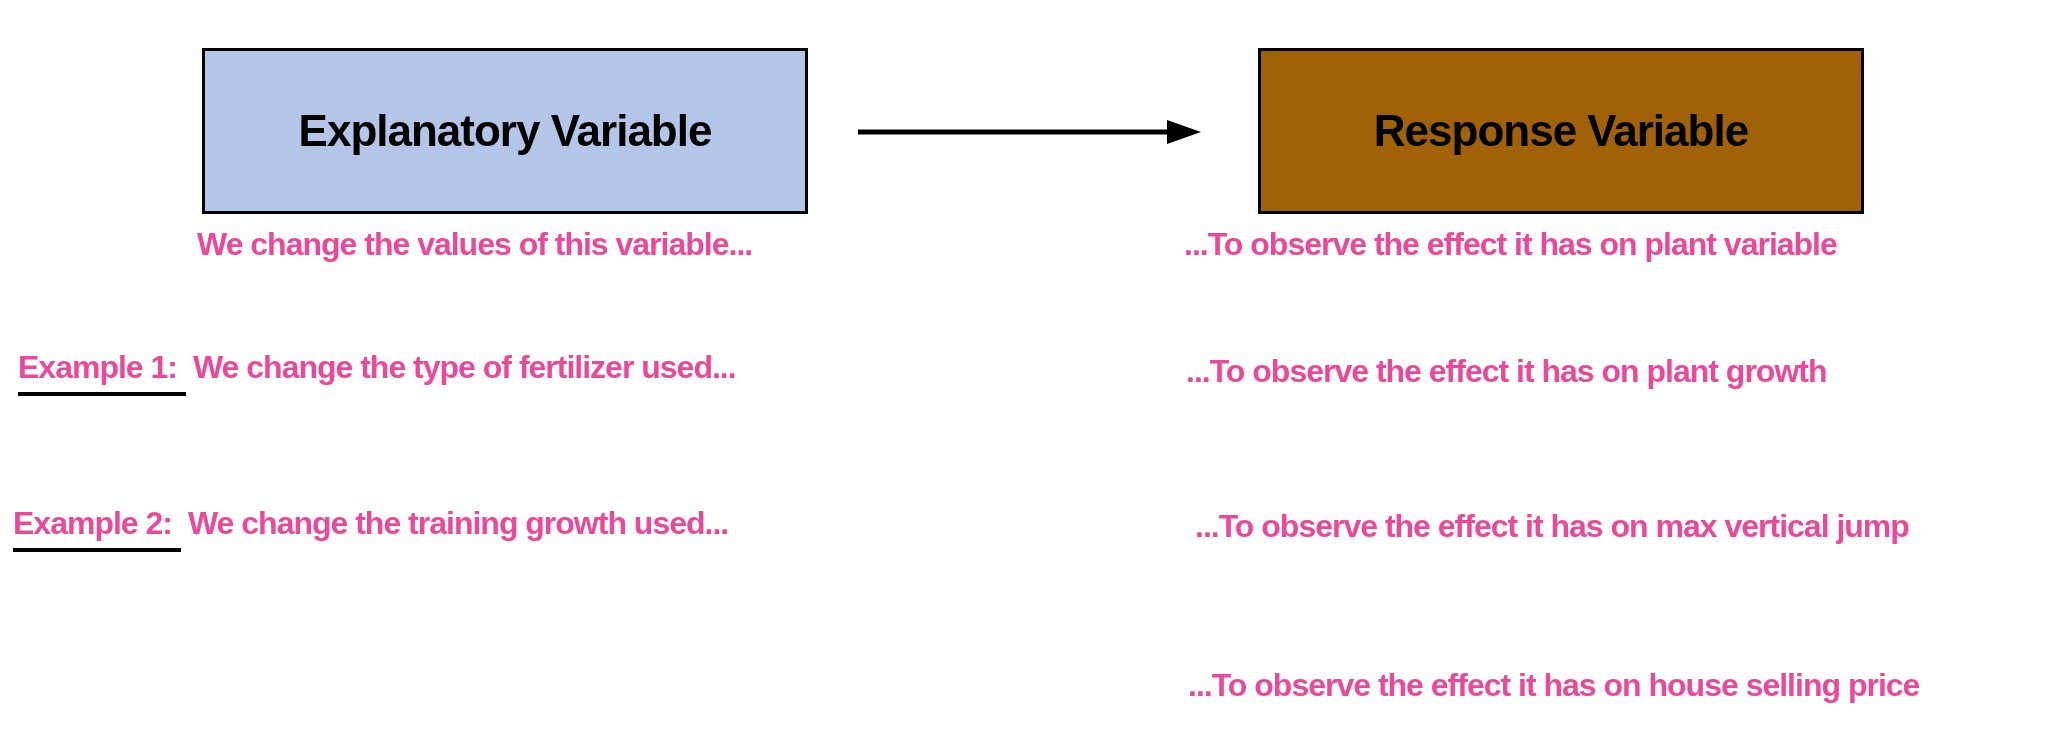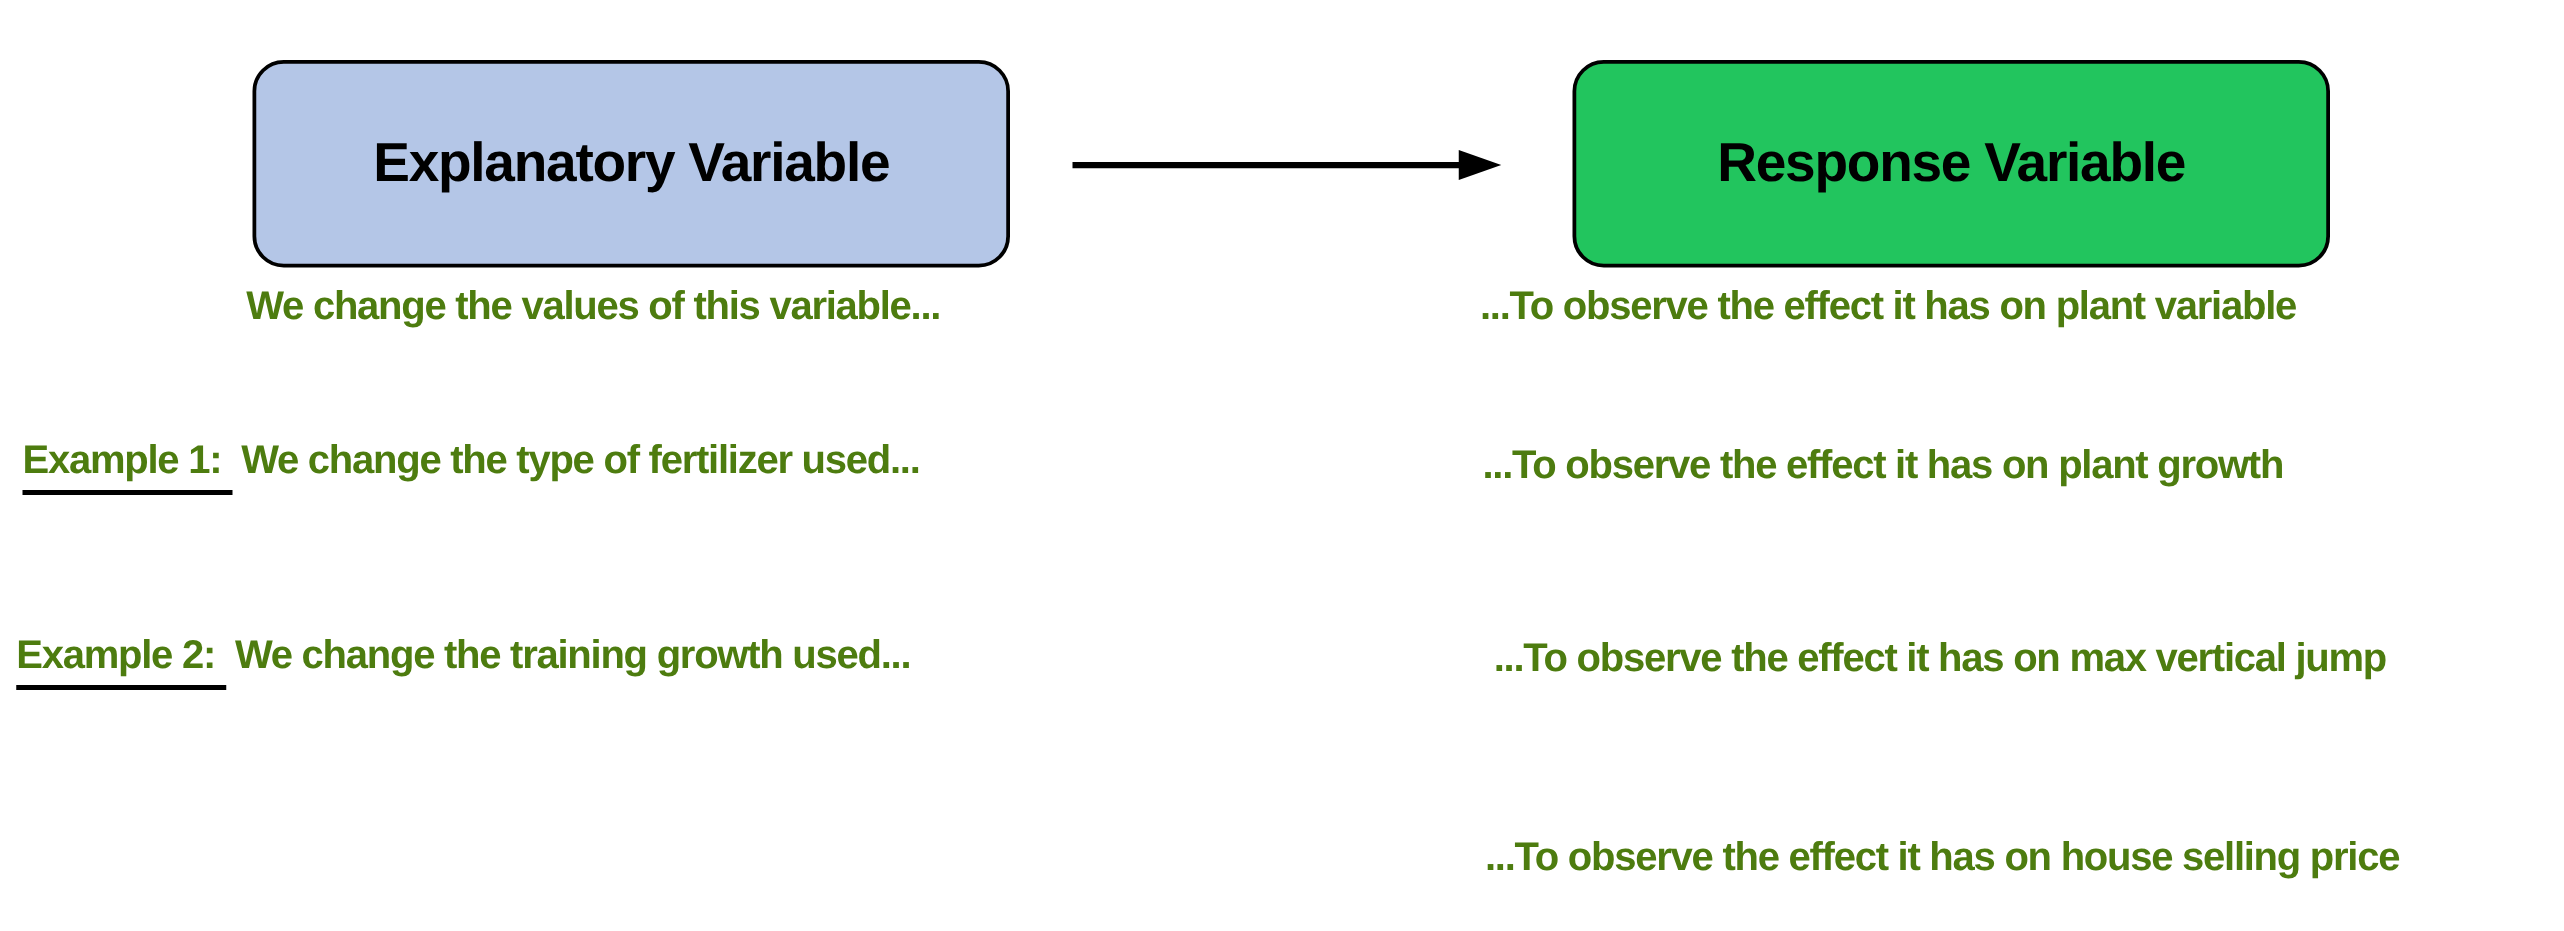--- a/index.html
+++ b/index.html
@@ -9,39 +9,39 @@
     font-family: "Liberation Sans", sans-serif;
   }
   .canvas {
     position: relative;
     width: 2051px;
     height: 745px;
     background: #ffffff;
     overflow: hidden;
     color: #000000;
   }
-  .abs { position: absolute; border-radius: 25px; }
+  .abs { position: absolute; }
   .bold-text {
     font-weight: 700;
     font-size: 32px;
     letter-spacing: -1px;
     white-space: nowrap;
-    color: #4d7c0f;
+    color: #ec4899;
   }
   .var-box {
     width: 606px;
     height: 166px;
     border: 3px solid #000000;
     box-sizing: border-box;
     display: flex;
     align-items: center;
     justify-content: center;
   }
   .var-box.explanatory { left: 202px; top: 48px; background: #b4c6e7; }
-  .var-box.response    { left: 1258px; top: 48px; background: #22c55e; }
+  .var-box.response    { left: 1258px; top: 48px; background: #a16207; }
   .var-box .box-label {
     font-weight: 700;
     font-size: 44px;
     letter-spacing: -1px;
     white-space: nowrap;
   }
   .arrow-wrap { left: 855px; top: 112px; width: 348px; height: 40px; }
   .caption-left  { left: 197px;  top: 226px; }
   .caption-right { left: 1184px; top: 226px; }
   .ex1-left  { left: 18px;   top: 349px; }

